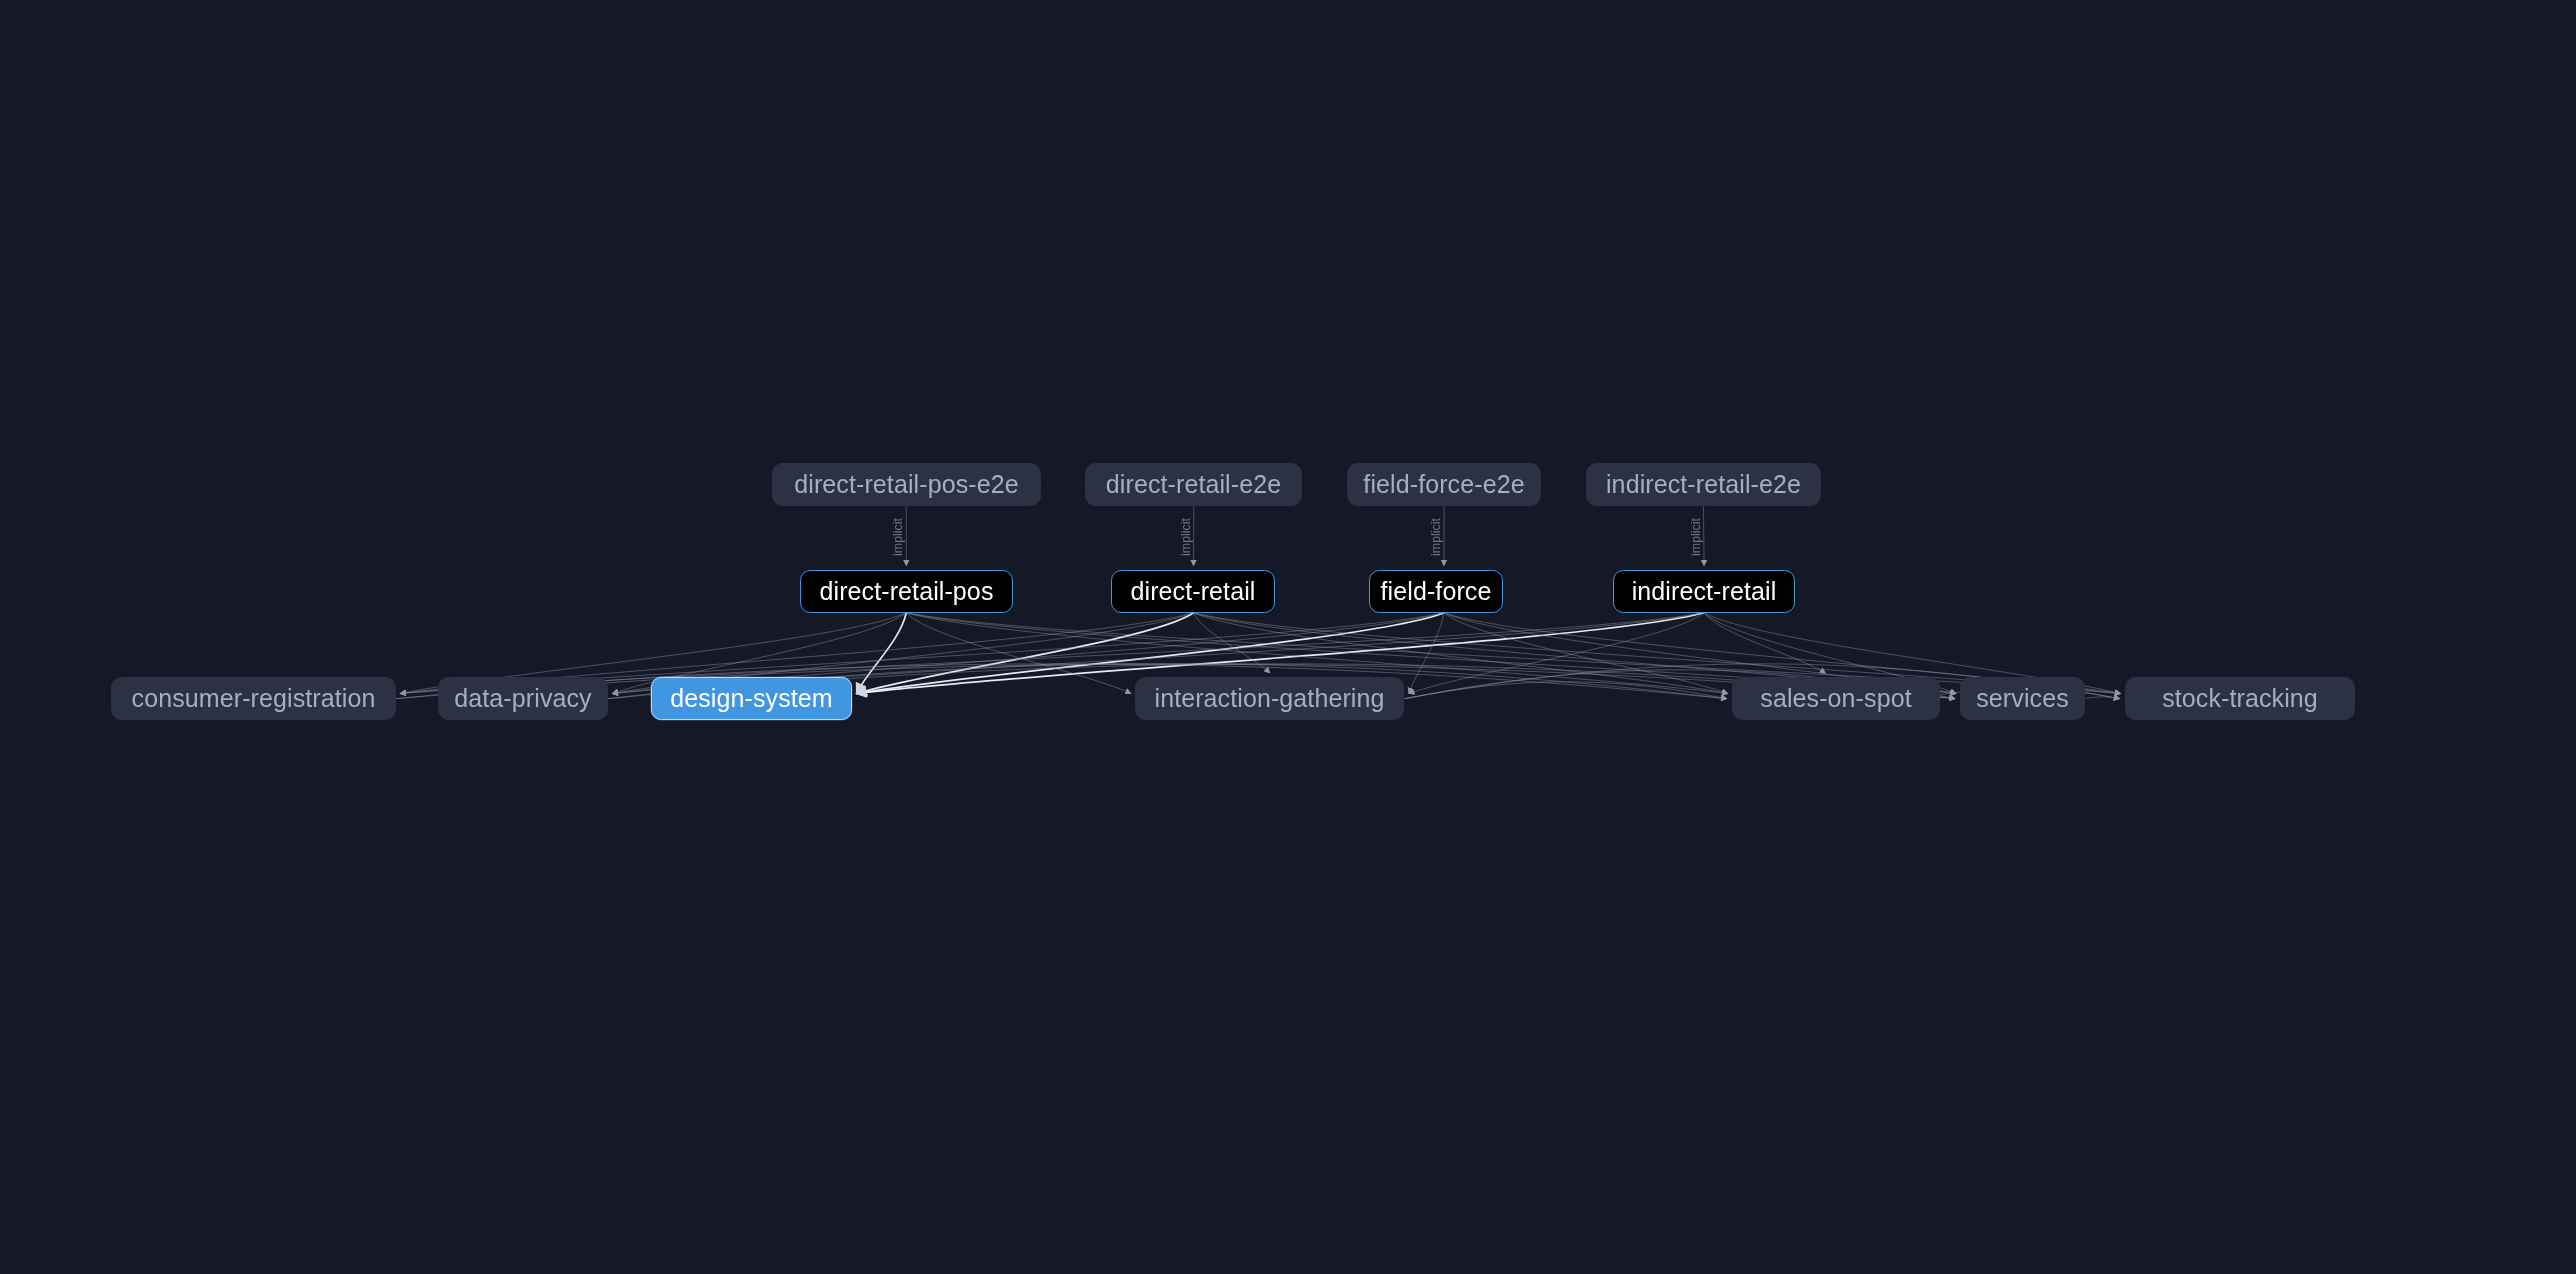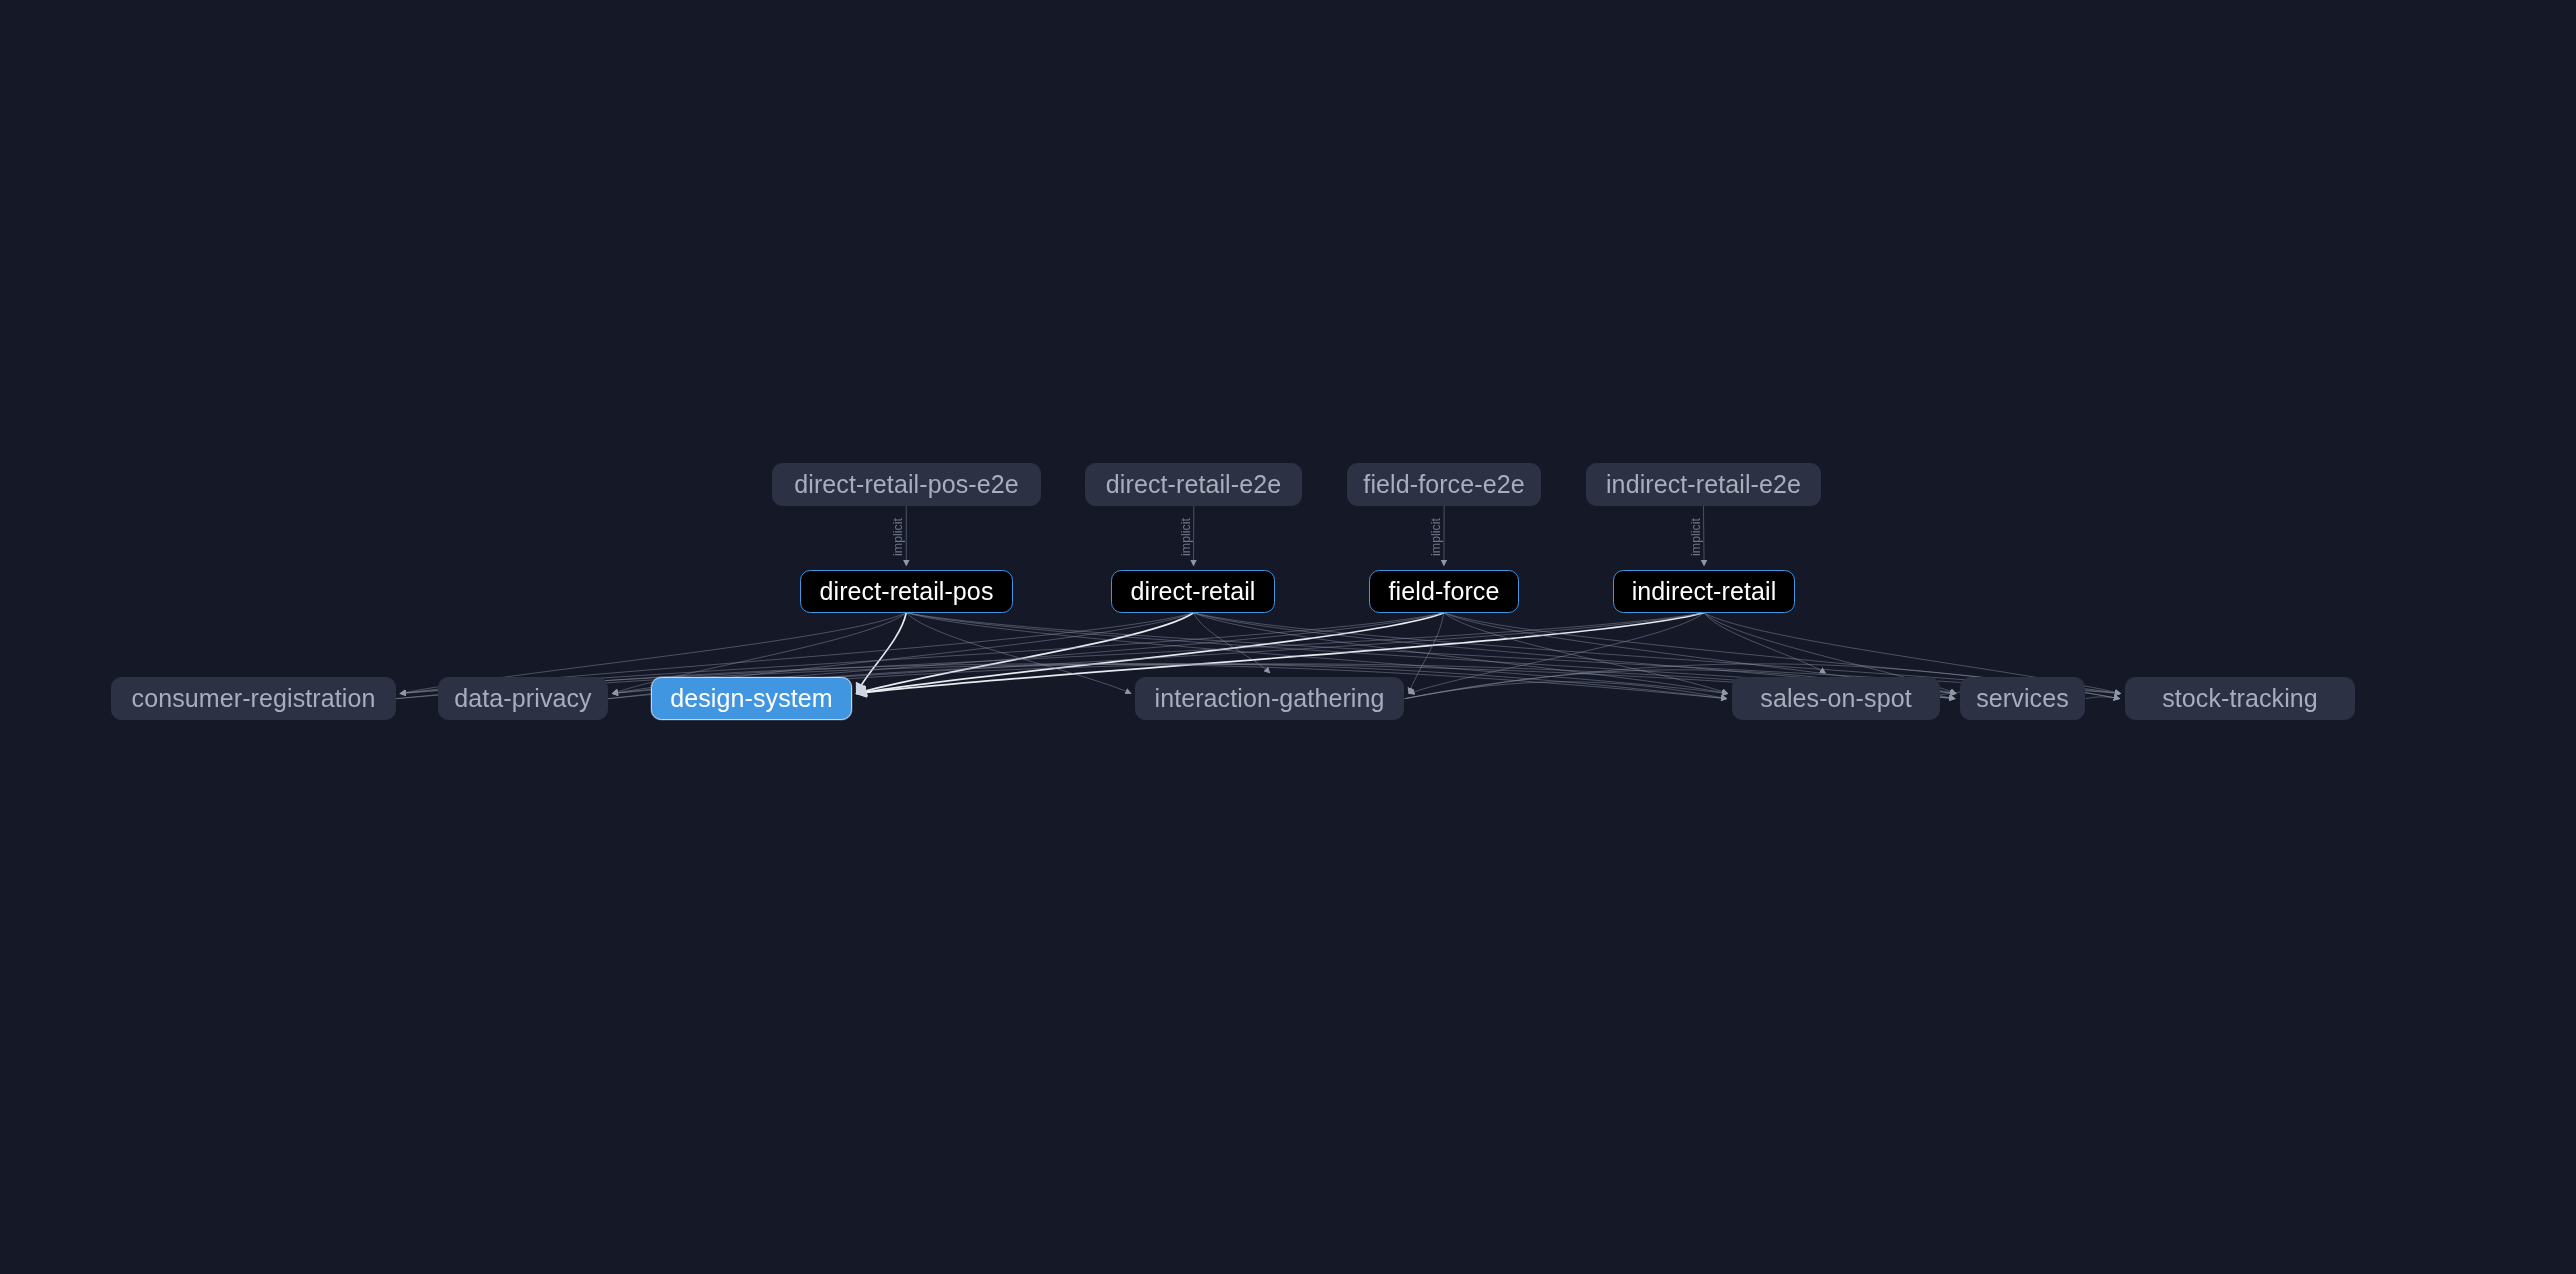--- a/index.html
+++ b/index.html
@@ -146,21 +146,21 @@
       </div>
       <div class="graph-node kind-default" style="left: 1586px; top: 463px; width: 235px; height: 43px;">
         <span>indirect-retail-e2e</span>
       </div>
       <div class="graph-node kind-focused" style="left: 800px; top: 570px; width: 213px; height: 43px;">
         <span>direct-retail-pos</span>
       </div>
       <div class="graph-node kind-focused" style="left: 1111px; top: 570px; width: 164px; height: 43px;">
         <span>direct-retail</span>
       </div>
-      <div class="graph-node kind-focused" style="left: 1369px; top: 570px; width: 150px; height: 43px;">
+      <div class="graph-node kind-focused" style="left: 1369px; top: 570px; width: 134px; height: 43px;">
         <span>field-force</span>
       </div>
       <div class="graph-node kind-focused" style="left: 1613px; top: 570px; width: 182px; height: 43px;">
         <span>indirect-retail</span>
       </div>
       <div class="graph-node kind-default" style="left: 111px; top: 677px; width: 285px; height: 43px;">
         <span>consumer-registration</span>
       </div>
       <div class="graph-node kind-default" style="left: 438px; top: 677px; width: 170px; height: 43px;">
         <span>data-privacy</span>

